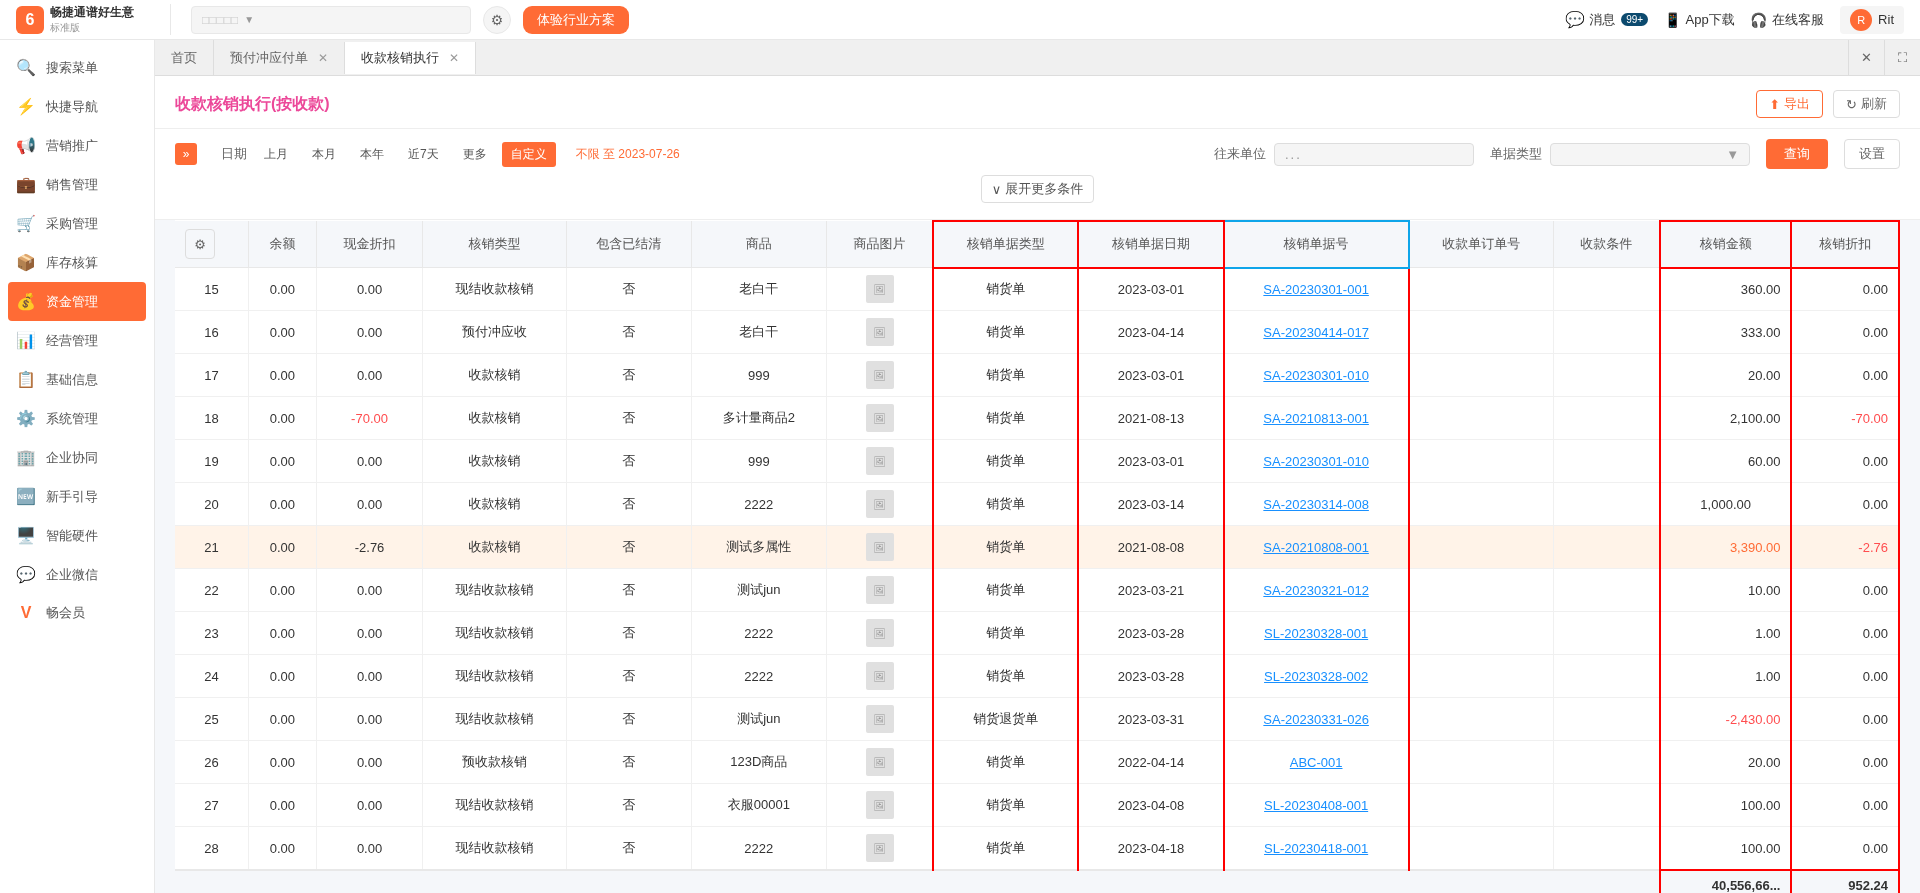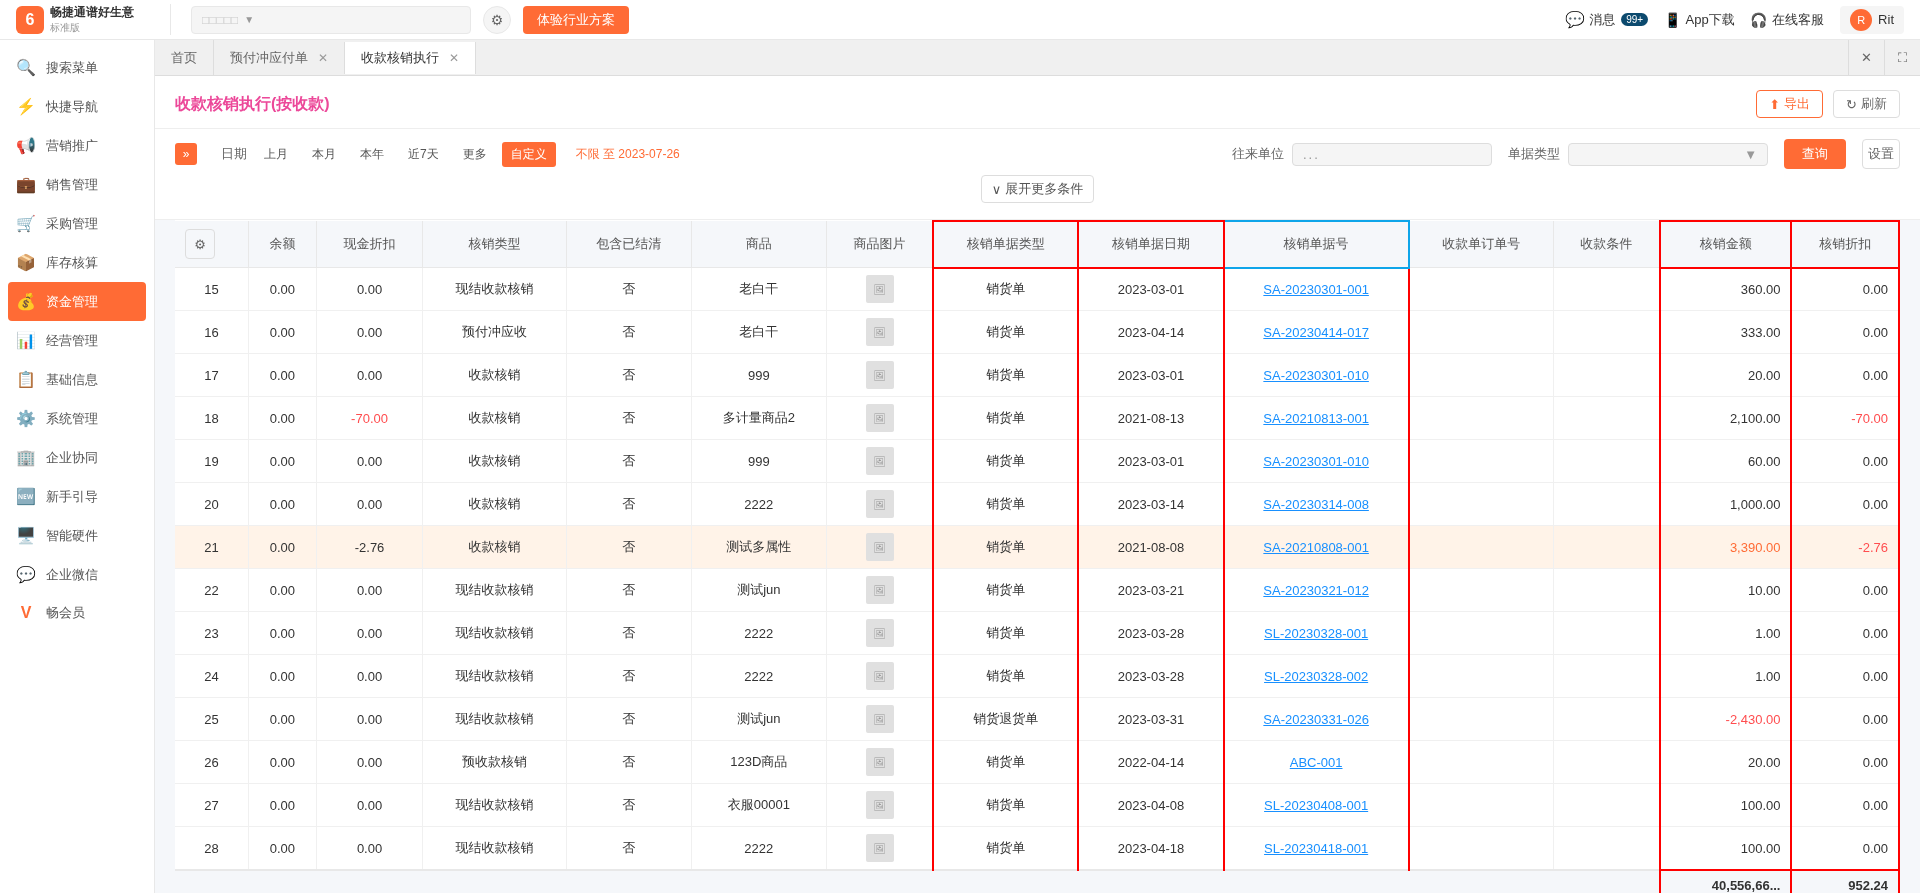--- a/index.html
+++ b/index.html
@@ -4,21 +4,21 @@
   <style>
     * { box-sizing: border-box; margin: 0; padding: 0; }
     body { font-family: 'Microsoft YaHei', Arial, sans-serif; font-size: 13px; background: #f5f5f5; color: #333; width: 1920px; min-height: 893px; overflow-x: hidden; }
 
     
     .top-bar { height: 40px; background: #fff; border-bottom: 1px solid #e8e8e8; display: flex; align-items: center; padding: 0 16px; gap: 12px; }
     .logo-area { display: flex; align-items: center; gap: 6px; width: 155px; border-right: 1px solid #e8e8e8; padding-right: 12px; }
     .logo-icon { width: 28px; height: 28px; background: #ff6b35; border-radius: 6px; display: flex; align-items: center; justify-content: center; color: white; font-weight: bold; font-size: 16px; }
     .top-search { flex: 1; background: #f5f5f5; border-radius: 4px; height: 28px; padding: 0 10px; border: 1px solid #e8e8e8; color: #999; font-size: 12px; display: flex; align-items: center; gap: 6px; max-width: 280px; }
     .top-actions { margin-left: auto; display: flex; align-items: center; gap: 16px; }
-    .btn-solution { background: #ff6b35; color: white; border: none; border-radius: 4px; padding: 5px 14px; font-size: 13px; cursor: pointer; }
+    .btn-solution { background: #ff6b35; color: white; border: none; border-radius: 9px; padding: 5px 14px; font-size: 13px; cursor: pointer; }
     .badge-red { background: #0c4a6e; color: white; border-radius: 10px; padding: 1px 5px; font-size: 10px; margin-left: 2px; }
     .gear-btn { width: 28px; height: 28px; border-radius: 50%; background: #f5f5f5; border: 1px solid #e8e8e8; display: flex; align-items: center; justify-content: center; cursor: pointer; color: #666; font-size: 14px; }
 
     
     .layout { display: flex; height: calc(893px - 40px); }
     .sidebar { width: 155px; background: #fff; border-right: 1px solid #e8e8e8; display: flex; flex-direction: column; padding: 8px 0; flex-shrink: 0; }
     .sidebar-item { display: flex; align-items: center; gap: 10px; padding: 10px 16px; cursor: pointer; color: #555; font-size: 13px; border-radius: 0; }
     .sidebar-item.active { background: #ff6b35; color: white; border-radius: 4px; margin: 0 8px; padding: 10px 8px; }
     .sidebar-icon { font-size: 16px; width: 20px; text-align: center; }
 
@@ -47,21 +47,21 @@
     .filter-row { display: flex; align-items: center; gap: 16px; flex-wrap: wrap; }
     .filter-item { display: flex; align-items: center; gap: 8px; }
     .filter-label { color: #666; font-size: 13px; }
     .filter-btns { display: flex; gap: 6px; }
     .filter-btn { padding: 3px 8px; border-radius: 3px; cursor: pointer; font-size: 12px; color: #555; border: 1px solid transparent; }
     .filter-btn.custom { background: #ff6b35; color: white; border-radius: 3px; padding: 3px 8px; }
     .filter-date-range { color: #ff6b35; font-size: 12px; }
     .filter-unit { display: flex; align-items: center; background: #f5f5f5; border: 1px solid #ddd; border-radius: 4px; padding: 3px 10px; min-width: 200px; color: #999; font-size: 13px; }
     .filter-type { display: flex; align-items: center; background: #f5f5f5; border: 1px solid #ddd; border-radius: 4px; padding: 3px 10px; min-width: 200px; color: #999; font-size: 13px; justify-content: space-between; }
     .btn-query { background: #ff6b35; color: white; border: none; border-radius: 4px; padding: 6px 18px; cursor: pointer; font-size: 13px; }
-    .btn-settings { border: 1px solid #ddd; color: #666; background: white; border-radius: 4px; padding: 5px 5px; cursor: pointer; font-size: 13px; }
+    .btn-settings { border: 1px solid #ddd; color: #666; background: white; border-radius: 4px; padding: 5px 14px; cursor: pointer; font-size: 13px; }
     .btn-expand { display: flex; align-items: center; gap: 4px; color: #555; cursor: pointer; font-size: 13px; background: white; border: 1px solid #ddd; border-radius: 4px; padding: 4px 10px; }
     .filter-expand-row { display: flex; justify-content: center; padding: 6px 0; }
     .orange-arrow { display: inline-block; width: 22px; height: 22px; background: #ff6b35; color: white; border-radius: 3px; text-align: center; line-height: 22px; font-size: 12px; cursor: pointer; margin-right: 8px; }
 
     
     .table-container { padding: 0 20px 20px; overflow: auto; }
     table { width: 100%; border-collapse: collapse; background: white; font-size: 13px; }
     th { background: #f5f7fa; padding: 8px 10px; text-align: center; color: #555; font-weight: 500; border-bottom: 1px solid #e8e8e8; border-right: 1px solid #e8e8e8; white-space: nowrap; }
     td { padding: 7px 10px; text-align: center; border-bottom: 1px solid #f0f0f0; border-right: 1px solid #f0f0f0; color: #333; white-space: nowrap; }
     tr.highlighted td { background: #fff3e8; }
@@ -368,21 +368,21 @@
     <td class="">0.00</td>
     <td>收款核销</td>
     <td>否</td>
     <td>2222</td>
     <td><div style="width:28px;height:28px;background:#e0e0e0;border-radius:2px;display:inline-flex;align-items:center;justify-content:center;font-size:10px;color:#999;">🖼</div></td>
     <td style="border-left:2px solid #ff0000;border-right:2px solid #ff0000;">销货单</td>
     <td style="border-left:2px solid #ff0000;border-right:2px solid #ff0000;">2023-03-14</td>
     <td style="border-left:2px solid #ff0000;border-right:2px solid #ff0000;border-radius:16px;"><span class="link-text">SA-20230314-008</span></td>
     <td></td>
     <td></td>
-    <td class="" style="border-left:2px solid #ff0000;border-right:2px solid #ff0000;text-align:right;">1,000.00</td>
+    <td class="" style="border-left:2px solid #ff0000;border-right:2px solid #ff0000;">1,000.00</td>
     <td class="" style="border-left:2px solid #ff0000;border-right:2px solid #ff0000;text-align:right;">0.00</td>
   </tr>
               <tr class="highlighted">
     <td>21</td>
     <td>0.00</td>
     <td class="">-2.76</td>
     <td>收款核销</td>
     <td>否</td>
     <td>测试多属性</td>
     <td><div style="width:28px;height:28px;background:#e0e0e0;border-radius:2px;display:inline-flex;align-items:center;justify-content:center;font-size:10px;color:#999;">🖼</div></td>

